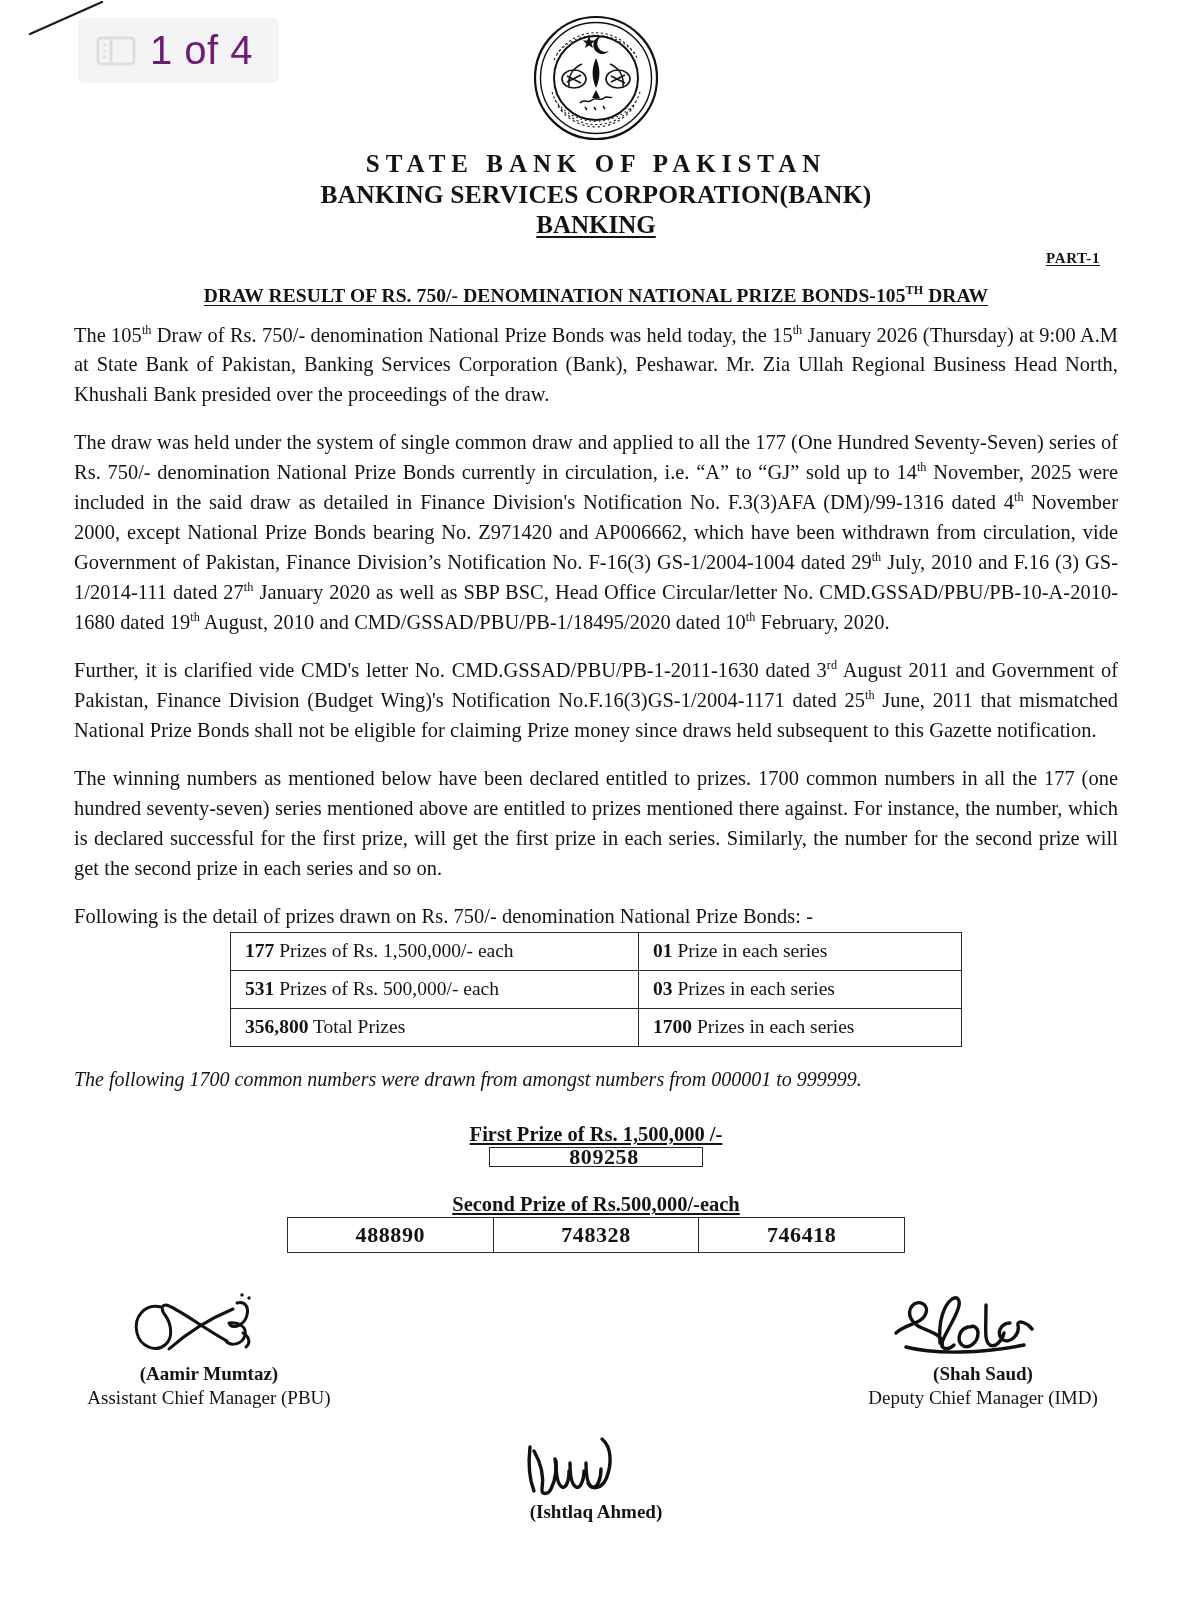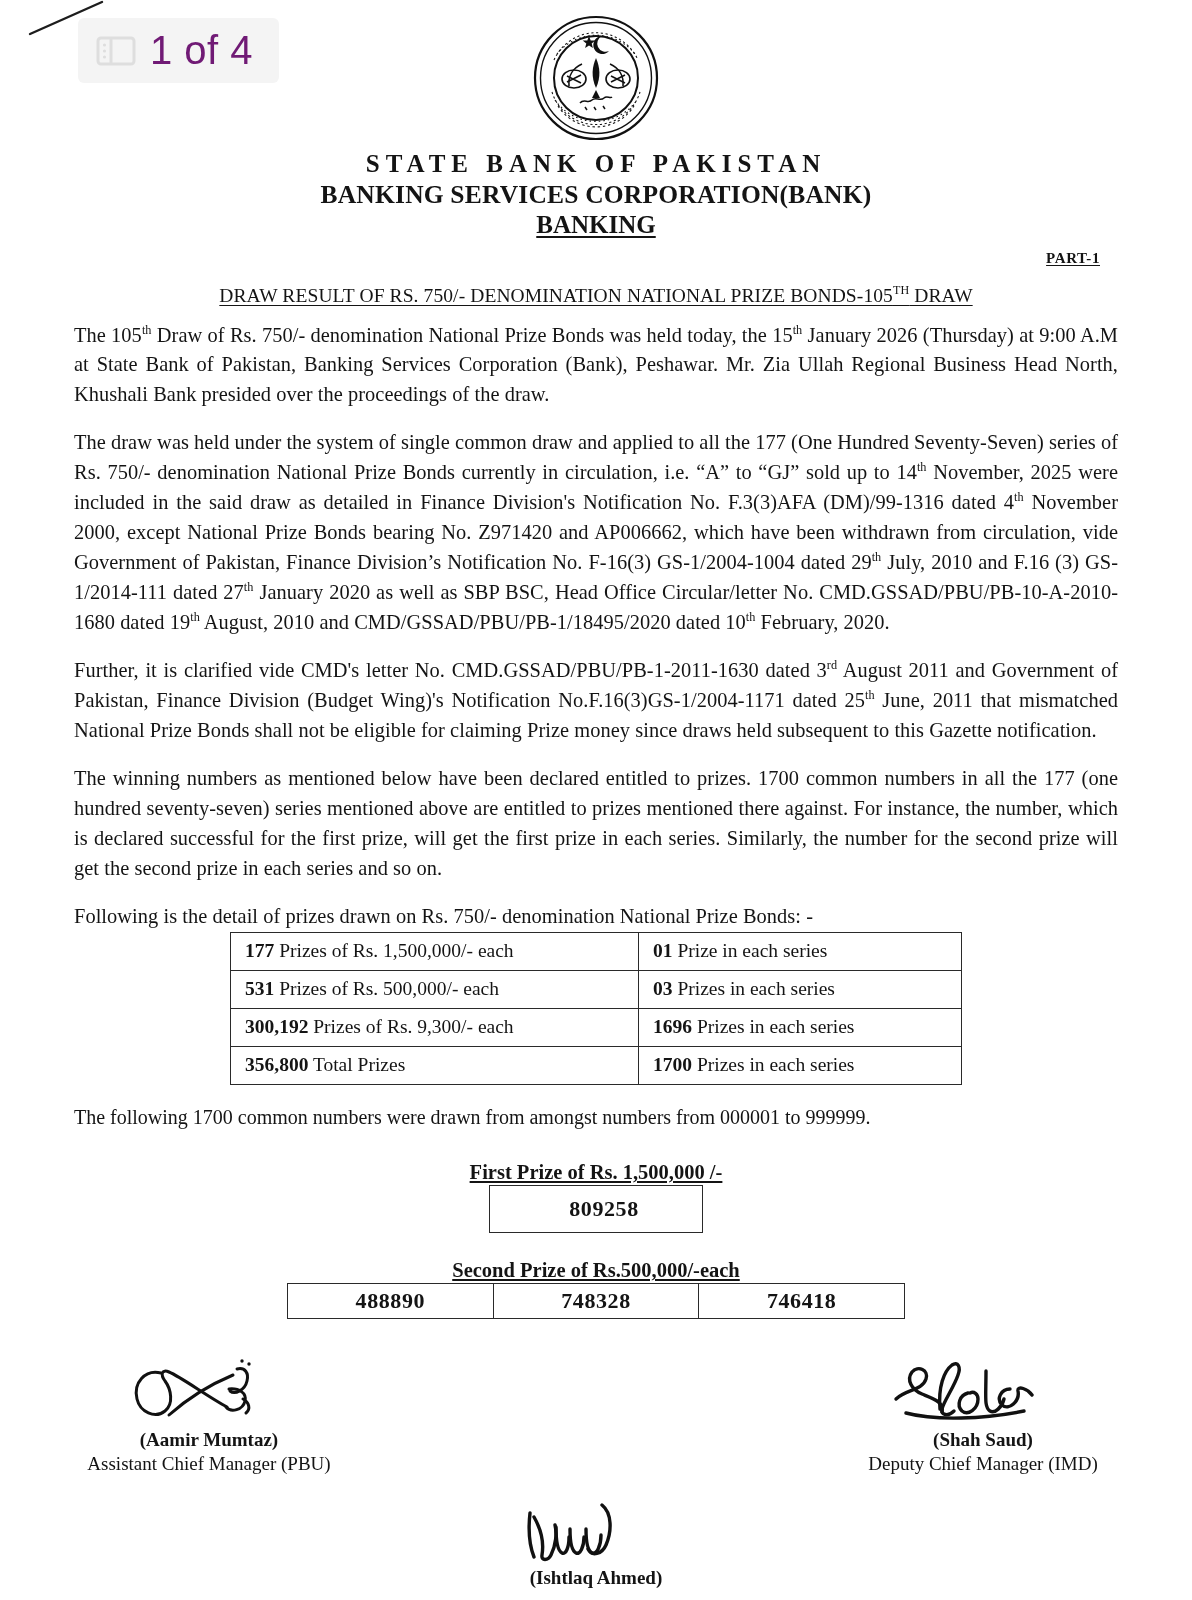--- a/index.html
+++ b/index.html
@@ -56,21 +56,21 @@
   .part-line{ text-align:right; margin-top:10px; padding-right:18px; }
   .part-line span{
     font-family:"Liberation Serif", serif;
     font-weight:bold; font-size:15px; letter-spacing:.6px;
     text-decoration:underline; text-underline-offset:2px;
   }
 
   .doc-title{
     text-align:center; margin-top:16px;
     font-family:"Liberation Serif", serif;
-    font-weight:normal; font-size:19.5px; letter-spacing:.1px;
+    font-weight:bold; font-size:19.5px; letter-spacing:.1px;
     text-decoration:underline; text-underline-offset:3px;
   }
   .doc-title sup{ font-size:.62em; }
 
   
   p.body{
     margin:18px 0 0 0;
     font-size:20.4px;
     line-height:1.47;
     text-align:justify;
@@ -94,33 +94,34 @@
     height:36px;
     vertical-align:middle;
   }
   table.prizes td.c1{ width:408px; }
   table.prizes b{ font-weight:bold; }
 
   .common-line{
     margin:18px 0 0 0;
     font-size:20px;
     line-height:1.4;
+    font-style:italic;
   }
 
   
   .prize-block{ margin-top:30px; text-align:center; }
   .prize-head{
     font-family:"Liberation Serif", serif;
     font-weight:bold; font-size:20.5px;
     text-decoration:underline; text-underline-offset:2px;
     display:inline-block;
   }
   .first-box{
     margin:1px auto 0 auto;
-    width:214px; height:48px;
+    width:214px; height:20px;
     border:1.6px solid #2a2a2a;
     display:flex; align-items:center; justify-content:center;
     font-weight:bold; font-size:22px; letter-spacing:.6px;padding-left:16px;
   }
 
   .second-block{ margin-top:26px; text-align:center; }
   .second-row{
     margin:1px auto 0 auto;
     display:flex; justify-content:center;
     width:618px;
@@ -235,24 +236,20 @@
   <div class="table-wrap">
     <table class="prizes">
       <tbody>
         <tr>
           <td class="c1"><b>177</b><span> Prizes of Rs. 1,500,000/- each</span></td>
           <td><b>01</b><span> Prize in each series</span></td>
         </tr>
         <tr>
           <td class="c1"><b>531</b><span> Prizes of Rs. 500,000/- each</span></td>
           <td><b>03</b><span> Prizes in each series</span></td>
-        </tr>
-        <tr>
-          <td class="c1"><b>300,192</b><span> Prizes of Rs. 9,300/- each</span></td>
-          <td><b>1696</b><span> Prizes in each series</span></td>
         </tr>
         <tr>
           <td class="c1"><b>356,800</b><span> Total Prizes</span></td>
           <td><b>1700</b><span> Prizes in each series</span></td>
         </tr>
       </tbody>
     </table>
   </div>
 
   <p class="common-line">The following 1700 common numbers were drawn from amongst numbers from 000001 to 999999.</p>

